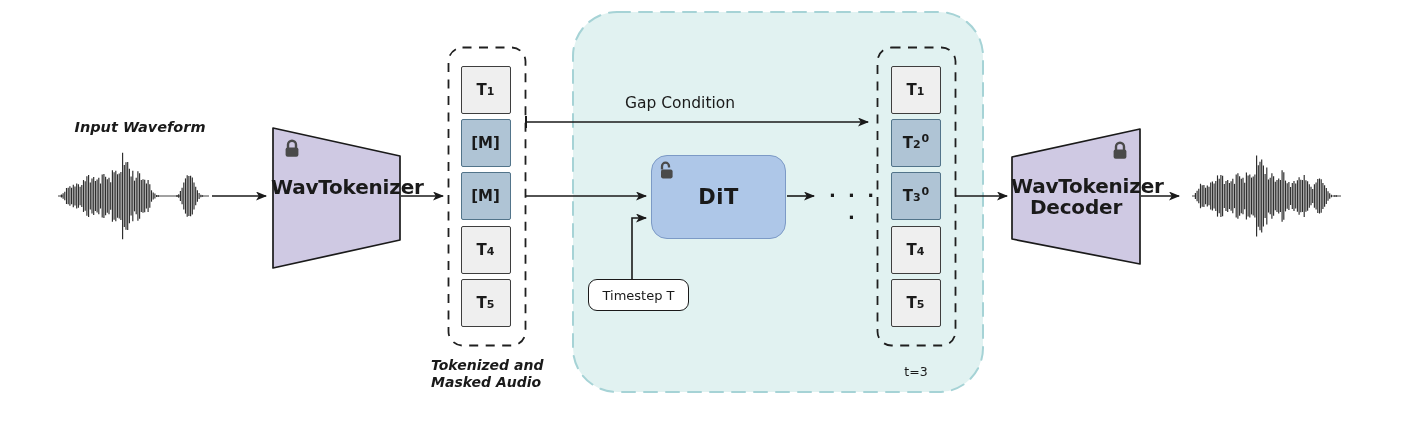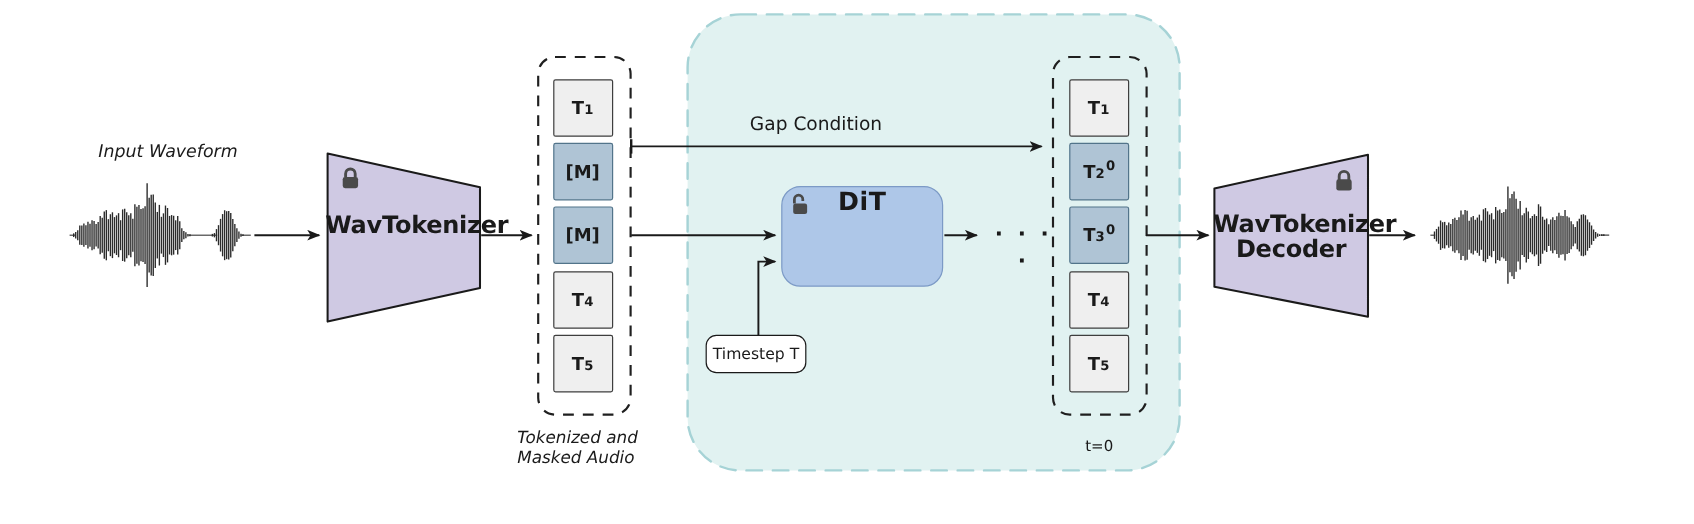--- a/index.html
+++ b/index.html
@@ -4,40 +4,40 @@
 <style>
   html,body{margin:0;padding:0;background:#ffffff;}
   .canvas{
     position:relative;width:1412px;height:437px;background:#ffffff;
     font-family:"DejaVu Sans",sans-serif;color:#1a1a1a;overflow:hidden;
   }
   .abs{position:absolute;}
   svg.overlay{position:absolute;left:0;top:0;z-index:1;}
   .layer{position:absolute;left:0;top:0;width:100%;height:100%;z-index:2;}
   .lbl{position:absolute;font-size:14.5px;line-height:17px;white-space:nowrap;}
-  .italic{font-style:italic;}
+  .italic{font-style:italic;font-weight:bold;}
   .center{text-align:center;}
   .blocktext{position:absolute;text-align:center;font-weight:bold;font-size:20px;line-height:21px;letter-spacing:-0.2px;}
   .token{
     position:absolute;width:50px;height:48px;background:#EFEFEF;
     border:1.6px solid #3E3E3E;border-radius:2px;box-sizing:border-box;
     display:flex;align-items:center;justify-content:center;
     font-weight:bold;font-size:15px;letter-spacing:0;
   }
   .token.masked{background:#AFC4D5;border-color:#52748A;}
   .token sub{font-size:11px;line-height:0;transform:translateY(2px);}
   .token sup{font-size:11px;line-height:0;margin-left:1px;transform:translateY(-4px);}
   .dit-box{
     position:absolute;left:651px;top:155px;width:135px;height:84px;
     background:#AEC7E8;border:1.6px solid #7C9AC6;border-radius:16px;box-sizing:border-box;
-    display:flex;justify-content:center;
+    display:flex;align-items:center;justify-content:center;
     font-weight:bold;font-size:21px;letter-spacing:0.5px;
   }
   .timestep-box{
-    position:absolute;left:588px;top:279px;width:84px;height:32px;
+    position:absolute;left:588px;top:279px;width:101px;height:32px;
     background:#ffffff;border:1.7px solid #1a1a1a;border-radius:9px;box-sizing:border-box;
     display:flex;align-items:center;justify-content:center;font-size:13px;
   }
   .dots{
     position:absolute;left:824px;top:185px;width:58px;text-align:center;
     font-weight:bold;font-size:18px;letter-spacing:3px;line-height:22px;
   }
 </style>
 </head>
 <body>
@@ -291,21 +291,21 @@
       <path d="M5 9.6 V6.2 a3.5 3.5 0 0 1 7 0 V7.4" fill="none" stroke="#4a4a4a" stroke-width="2.3"></path>
       <rect x="4" y="9.6" width="11.6" height="8.8" rx="1.8" fill="#4a4a4a"></rect>
     </svg>
 
     <div class="timestep-box">
       <span>Timestep T</span>
     </div>
 
     <div class="dots">· · · ·</div>
 
-    <div class="lbl center" style="left:893px;top:363px;width:46px;font-size:12.5px">t=0</div>
+    <div class="lbl center" style="left:893px;top:363px;width:46px;font-size:12.5px">t=3</div>
 
     <div class="token" style="left:891px;top:66px">
       <span>T</span>
         <sub>1</sub>
         <sup></sup>
     </div>
     <div class="token masked" style="left:891px;top:119px">
       <span>T</span>
         <sub>2</sub>
         <sup>0</sup>

